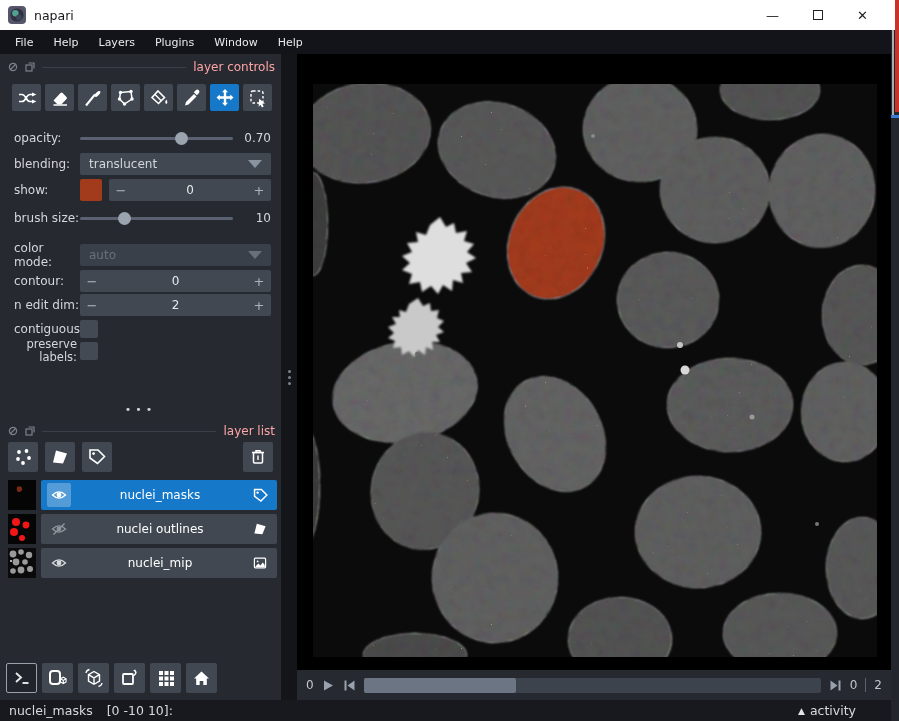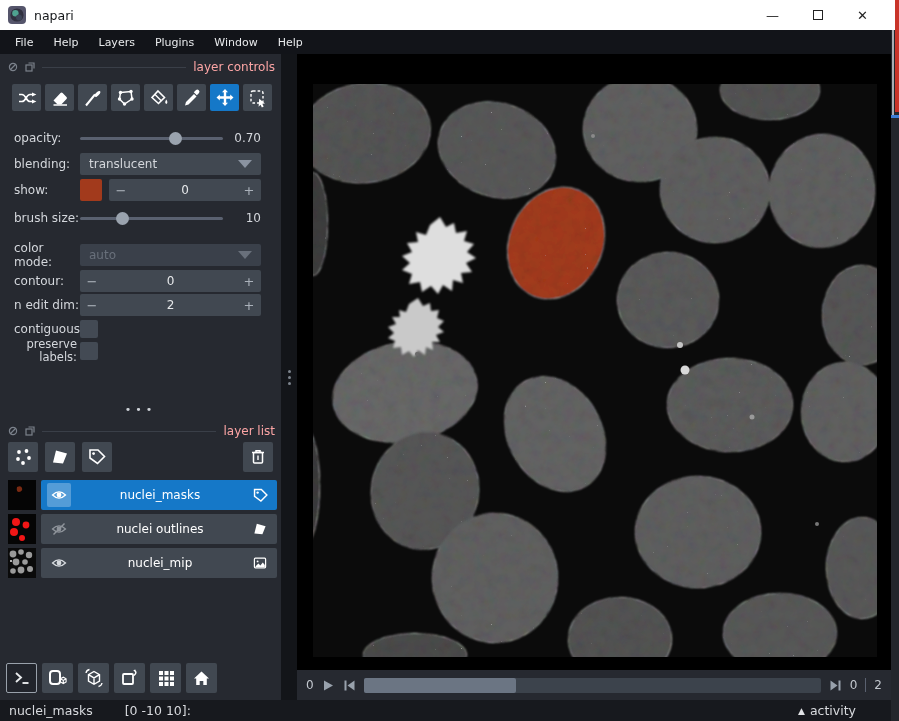--- a/index.html
+++ b/index.html
@@ -22,21 +22,21 @@
   .panel{position:absolute;left:0;top:54px;width:281px;height:646px;background:#262930;}
   .hdr{position:absolute;left:8px;right:6px;height:18px;display:flex;align-items:center;gap:7px;
        color:#fca5a5;font-size:12px;}
   .hdr .line{flex:1;height:1px;background:#3a3f48;}
   .hdr1{top:4px;}.hdr2{top:368px;}
   .mini-ic{opacity:.85;display:block;}
   .tools{position:absolute;left:12px;top:30px;display:flex;gap:4px;}
   .tbtn{width:29px;height:27px;background:#414851;border-radius:2px;
         display:flex;align-items:center;justify-content:center;}
   .tbtn.active{background:var(--accent,#1578c8);}
-  .row{position:absolute;left:14px;right:20px;height:22px;display:flex;align-items:center;font-size:12px;}
+  .row{position:absolute;left:14px;right:10px;height:22px;display:flex;align-items:center;font-size:12px;}
   .lbl{width:66px;flex:none;color:#d4d7dc;}
   .lbl.two{text-align:right;line-height:1.15;padding-right:3px;font-size:11.5px;}
   .ctrl{flex:1;display:flex;align-items:center;min-width:0;}
   .slider{flex:1;position:relative;height:15px;margin-right:8px;}
   .slider .trk{position:absolute;left:0;right:0;top:6px;height:3px;background:#5a6170;border-radius:2px;}
   .slider .knob{position:absolute;top:1px;width:13px;height:13px;border-radius:50%;background:#9aa3ae;}
   .sl-val{width:30px;text-align:right;flex:none;}
   .dd{flex:1;height:22px;background:#414851;border-radius:2px;display:flex;align-items:center;
       padding:0 9px;font-size:12px;color:#d4d7dc;}
   .dd .arrow{margin-left:auto;width:0;height:0;border-left:7px solid transparent;
@@ -77,21 +77,21 @@
   .canvas-wrap{position:absolute;left:297px;top:54px;width:594px;height:616px;background:#000;}
   
   .dims{position:absolute;left:297px;top:670px;width:594px;height:30px;background:#262930;
         display:flex;align-items:center;padding:0 9px;gap:8px;font-size:12px;color:#c2c7ce;}
   .dims .track{flex:1;height:15px;background:#3c434c;border-radius:2px;position:relative;}
   .dims .handle{position:absolute;top:0;height:15px;background:#6b7583;border-radius:2px;}
   .dimdiv{width:1px;height:14px;background:#5a6170;}
   
   .status{position:absolute;left:0;top:700px;width:899px;height:21px;background:#17191e;
           display:flex;align-items:center;padding:0 9px;font-size:12.5px;color:#d8dade;}
-  .coords{margin-left:32px;}
+  .coords{margin-left:14px;}
   .activity{margin-left:auto;margin-right:34px;display:flex;align-items:center;gap:5px;}
   .activity .tri{font-size:9px;color:#e1e3e6;}
   
   .edge-col{position:absolute;left:891px;top:30px;width:8px;height:691px;background:#23262c;z-index:6;}
   .edge-red{position:absolute;left:895px;top:0;width:4px;height:112px;background:#c9342a;z-index:7;}
   .edge-gray{position:absolute;left:892px;top:30px;width:2px;height:87px;background:#a9adb3;z-index:7;}
   .edge-blue{position:absolute;left:891px;top:115px;width:8px;height:3px;background:#3c7dd6;z-index:7;}
   svg{display:block;}
 </style>
 </head>

